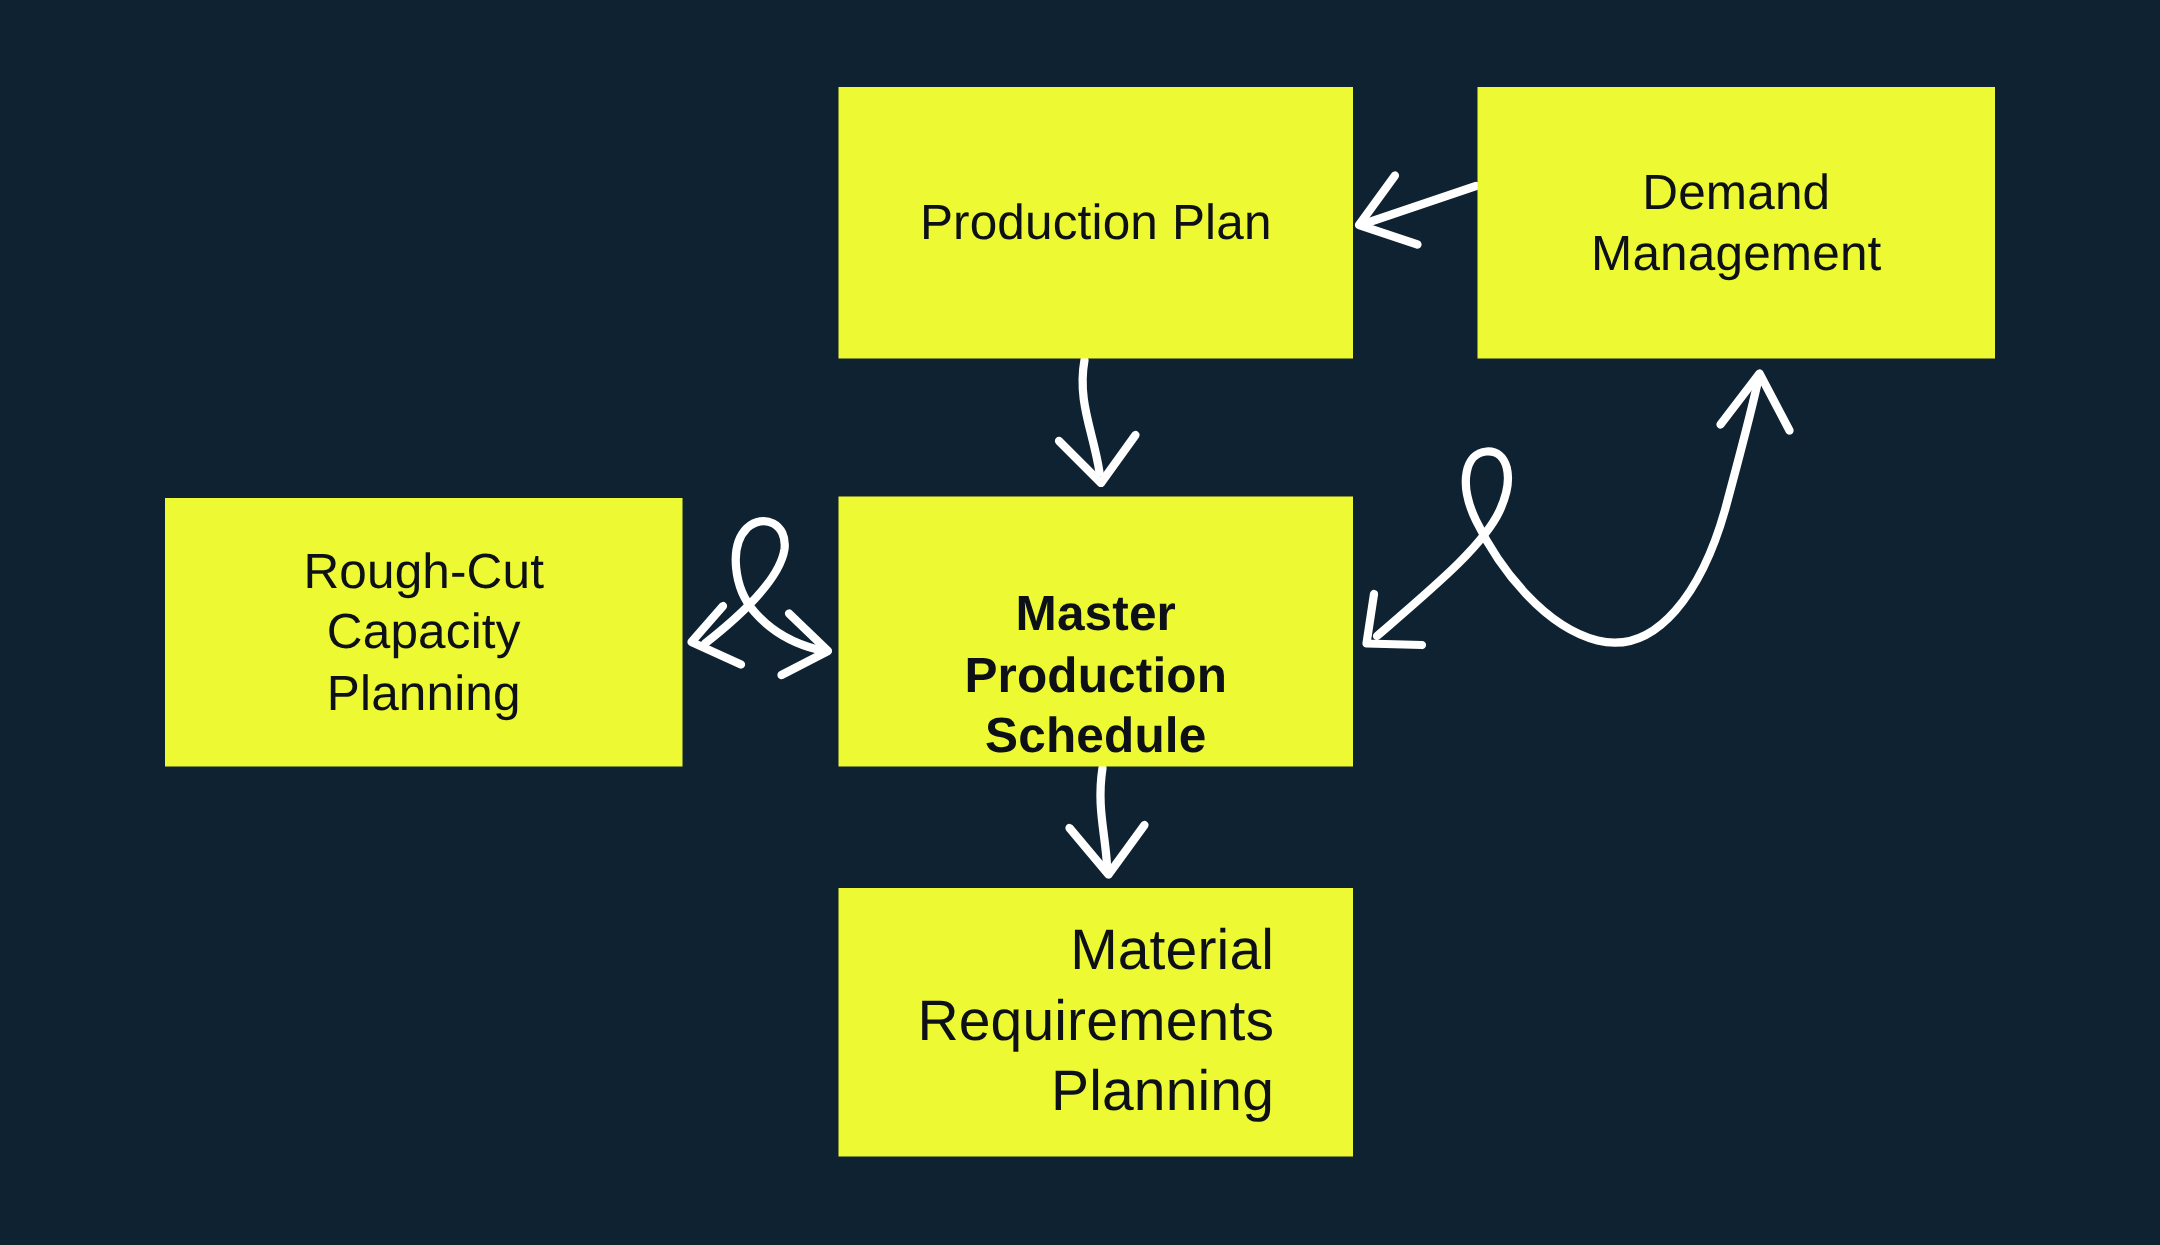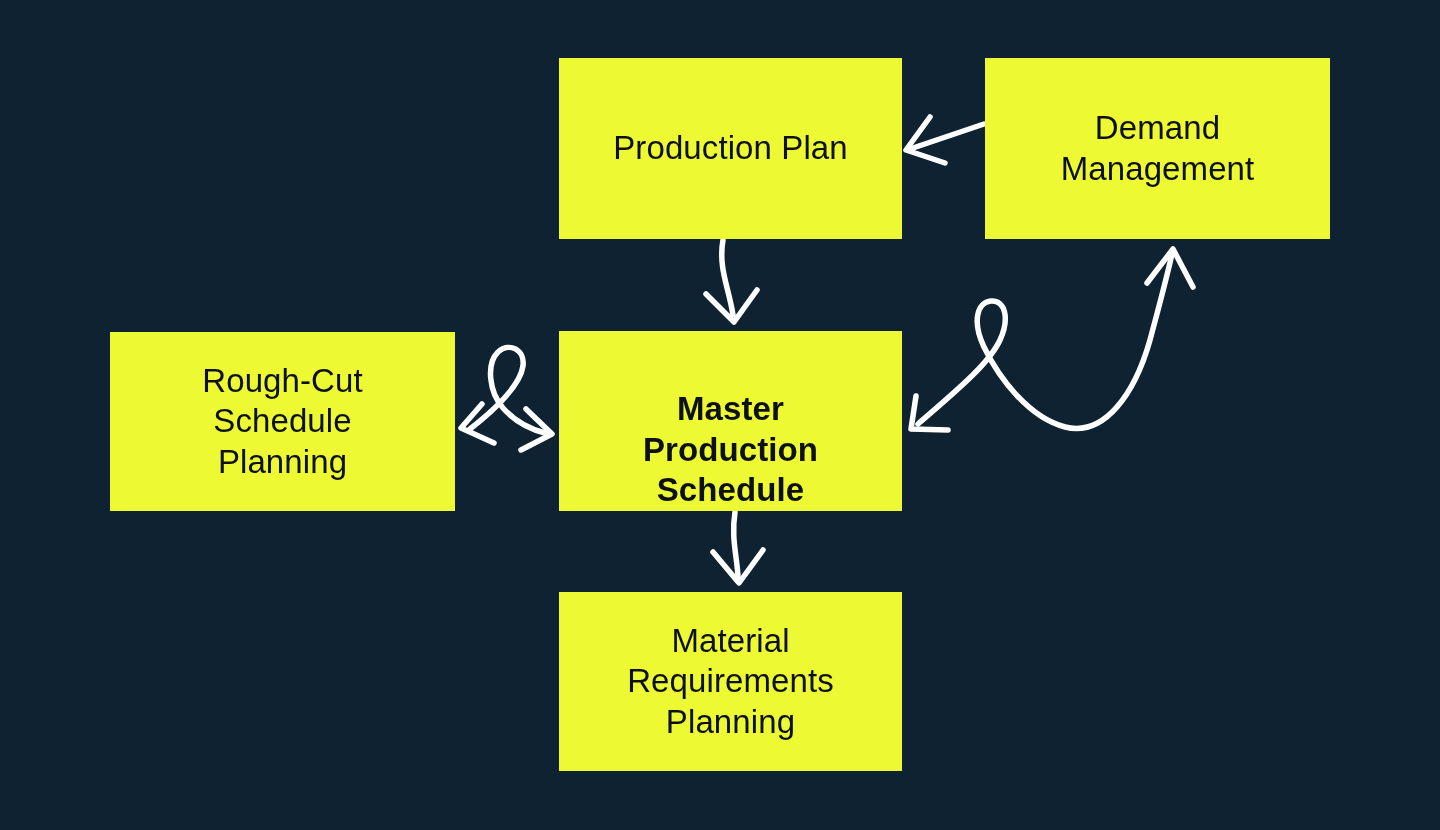--- a/index.html
+++ b/index.html
@@ -43,21 +43,21 @@
   #node-rough-cut {
     left: 110px; top: 332px; width: 345px; height: 179px;
     font-size: 33px; font-weight: 400;
   }
   #node-master-production-schedule {
     left: 559px; top: 331px; width: 343px; height: 180px;
     font-size: 33px; font-weight: 700; align-items: flex-end;
   }
   #node-material-requirements {
     left: 559px; top: 592px; width: 343px; height: 179px;
-    font-size: 33px; font-weight: 400;
+    font-size: 38px; font-weight: 400; text-align: right;
   }
   #arrow-layer {
     position: absolute;
     left: 0; top: 0;
     width: 1440px; height: 830px;
     pointer-events: none;
   }
   .stroke {
     fill: none;
     stroke: #ffffff;
@@ -106,21 +106,21 @@
     <span class="node-label">Production Plan</span>
   </div>
 
   <div class="node" id="node-demand-management">
     <span class="node-label">Demand
 Management</span>
   </div>
 
   <div class="node" id="node-rough-cut">
     <span class="node-label">Rough-Cut
-Schedule
+Capacity
 Planning</span>
   </div>
 
   <div class="node" id="node-master-production-schedule">
     <span class="node-label">Master
 Production
 Schedule</span>
   </div>
 
   <div class="node" id="node-material-requirements">

